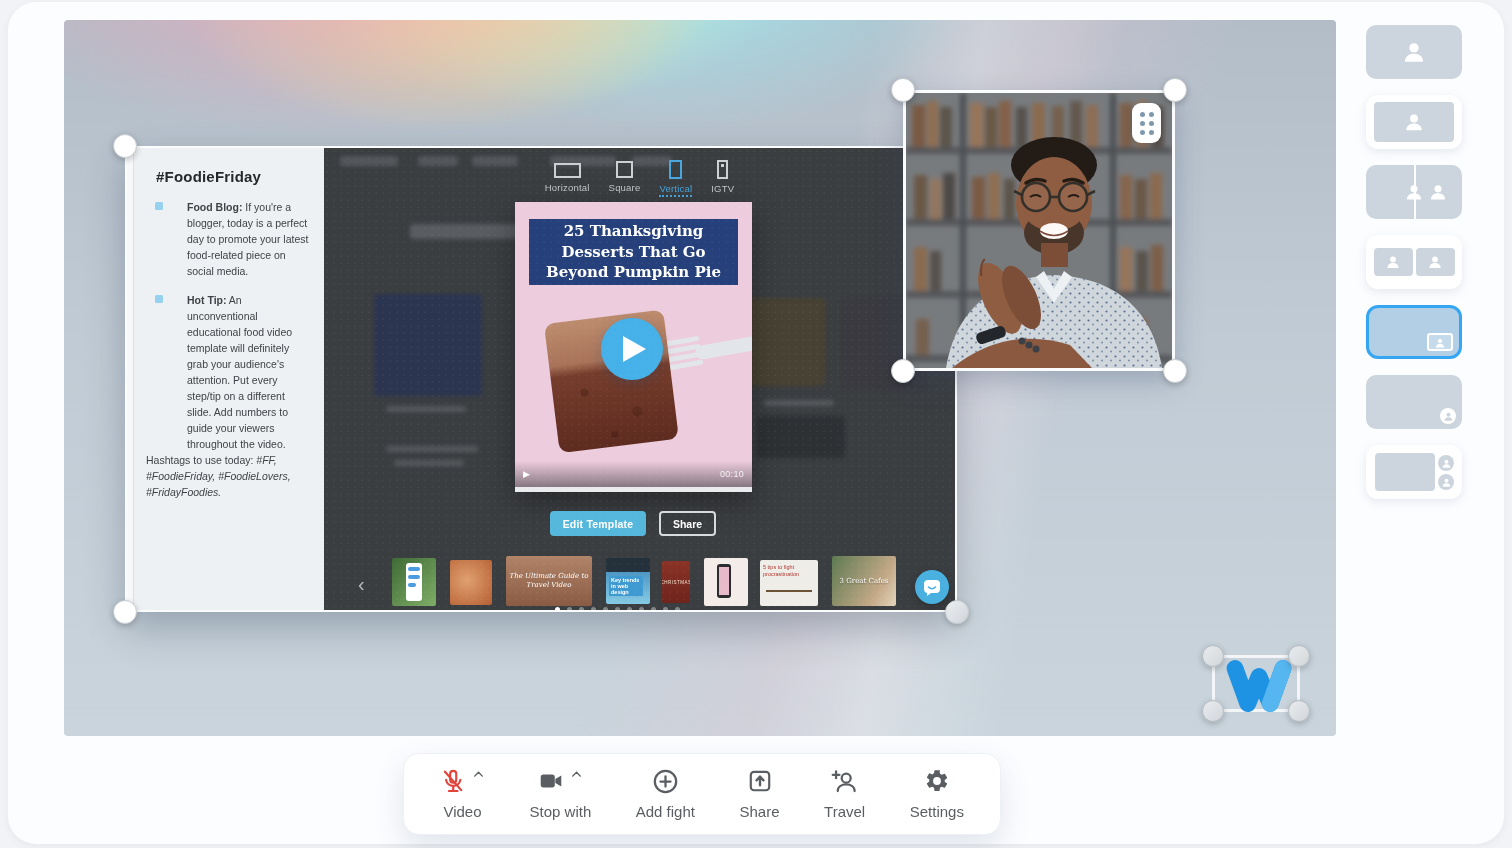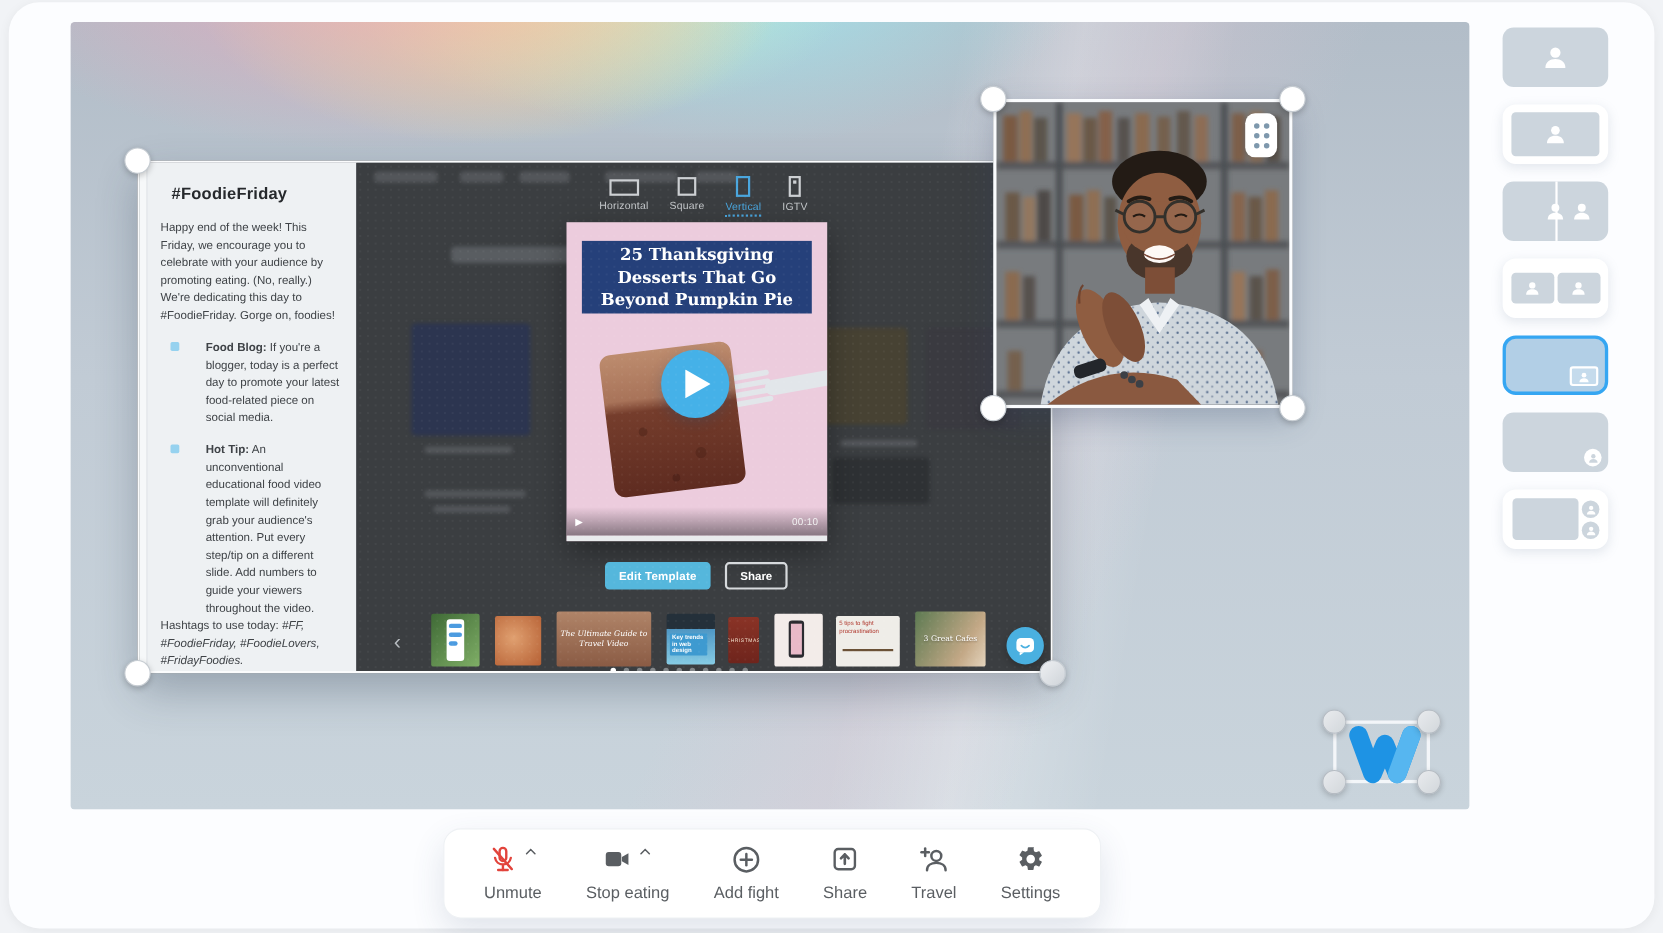--- a/index.html
+++ b/index.html
@@ -183,21 +183,20 @@
 </svg>
 
 <div class="frame"></div>
 
 <div class="stage">
 
   <div class="share-window">
     <div class="notes-panel">
       <div class="notes-title">#FoodieFriday</div>
       <div class="notes-body">
-        <div>Happy end of the week! This Friday, we encourage you to celebrate with your audience by promoting eating. (No, really.) We're dedicating this day to #FoodieFriday. Gorge on, foodies!</div>
         <div class="bullet">
           <span class="sq"></span>
           <span><b>Food Blog:</b><span> If you're a blogger, today is a perfect day to promote your latest food-related piece on social media.</span></span>
         </div>
         <div class="bullet">
           <span class="sq"></span>
           <span><b>Hot Tip:</b><span> An unconventional educational food video template will definitely grab your audience's attention. Put every step/tip on a different slide. Add numbers to guide your viewers throughout the video.</span></span>
         </div>
         <div class="hashtags"><span>Hashtags to use today: </span><em>#FF, #FoodieFriday, #FoodieLovers, #FridayFoodies.</em></div>
       </div>
@@ -536,34 +535,34 @@
           <path d="M5.6 11a6.7 6.7 0 0 0 13.2 0"></path>
           <line x1="12.2" y1="17.8" x2="12.2" y2="21.2"></line>
           <line x1="8.2" y1="21.2" x2="16.2" y2="21.2"></line>
           <line x1="4.6" y1="3.4" x2="19.6" y2="20.4"></line>
         </g>
       </svg>
       <svg width="13" height="13" viewBox="0 0 24 24">
         <path d="M5 15 L12 8 L19 15" stroke="#5a5e62" stroke-width="2.6" fill="none" stroke-linecap="round"></path>
       </svg>
     </div>
-    <span class="ctrl-label">Unmute</span>
+    <span class="ctrl-label">Video</span>
   </div>
 
   <div class="ctrl">
     <div class="ctrl-icons">
       <svg width="26" height="26" viewBox="0 0 24 24">
         <rect x="2.5" y="6" width="13" height="12" rx="2.5" fill="#5a5e62"></rect>
         <path d="M16 10.2 L21.5 7 V17 L16 13.8 Z" fill="#5a5e62"></path>
       </svg>
       <svg width="13" height="13" viewBox="0 0 24 24">
         <path d="M5 15 L12 8 L19 15" stroke="#5a5e62" stroke-width="2.6" fill="none" stroke-linecap="round"></path>
       </svg>
     </div>
-    <span class="ctrl-label">Stop eating</span>
+    <span class="ctrl-label">Stop with</span>
   </div>
 
   <div class="ctrl">
     <div class="ctrl-icons">
       <svg width="27" height="27" viewBox="0 0 24 24">
         <circle cx="12" cy="12" r="9.5" stroke="#5a5e62" stroke-width="2" fill="none"></circle>
         <line x1="12" y1="7.5" x2="12" y2="16.5" stroke="#5a5e62" stroke-width="2" stroke-linecap="round"></line>
         <line x1="7.5" y1="12" x2="16.5" y2="12" stroke="#5a5e62" stroke-width="2" stroke-linecap="round"></line>
       </svg>
     </div>

